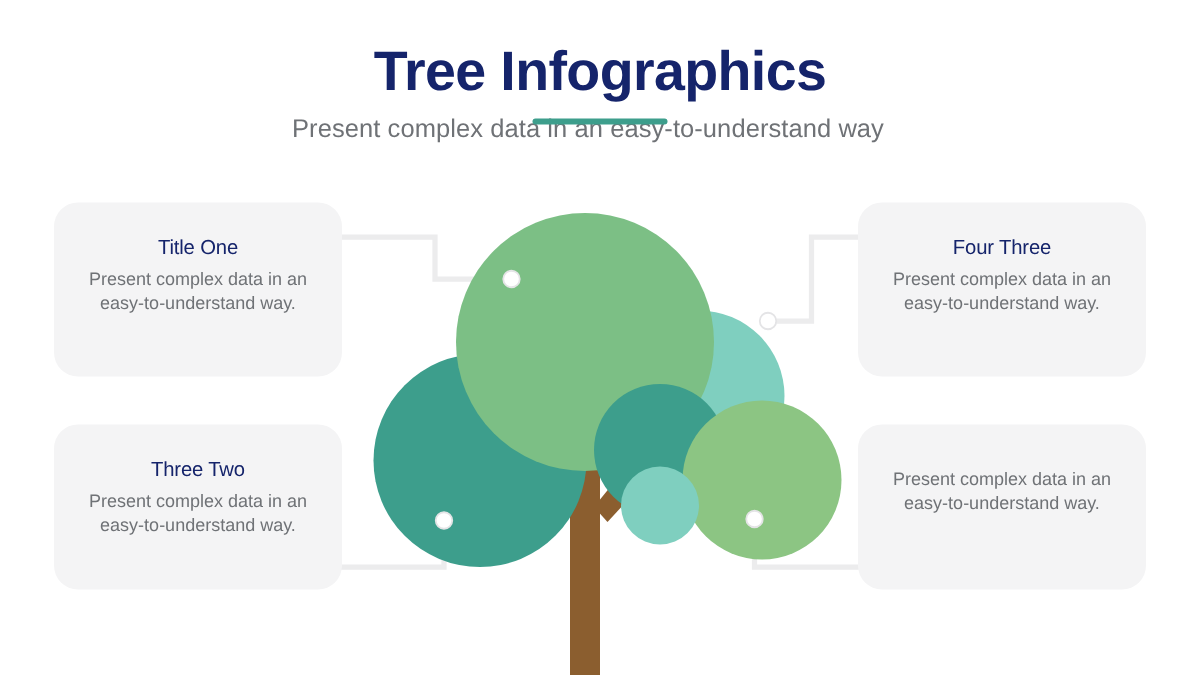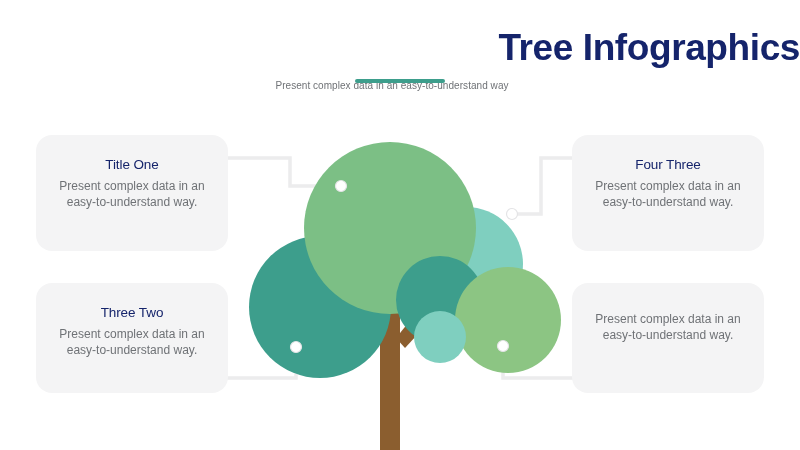--- a/index.html
+++ b/index.html
@@ -28,24 +28,23 @@
     width: 800px;
     text-align: center;
   }
   #page-title {
     font-size: 37px;
     font-weight: bold;
     color: #15246b;
     letter-spacing: -0.4px;
     line-height: 44px;
     margin: 0;
-    text-align: right;
   }
   #page-subtitle {
-    font-size: 10px;
+    font-size: 17px;
     color: #6f7276;
     line-height: 16px;
     margin: 8px 16px 0 0;
     letter-spacing: 0.05px;
   }
   #title-divider {
     position: absolute;
     left: 355px;
     top: 79px;
     width: 90px;

